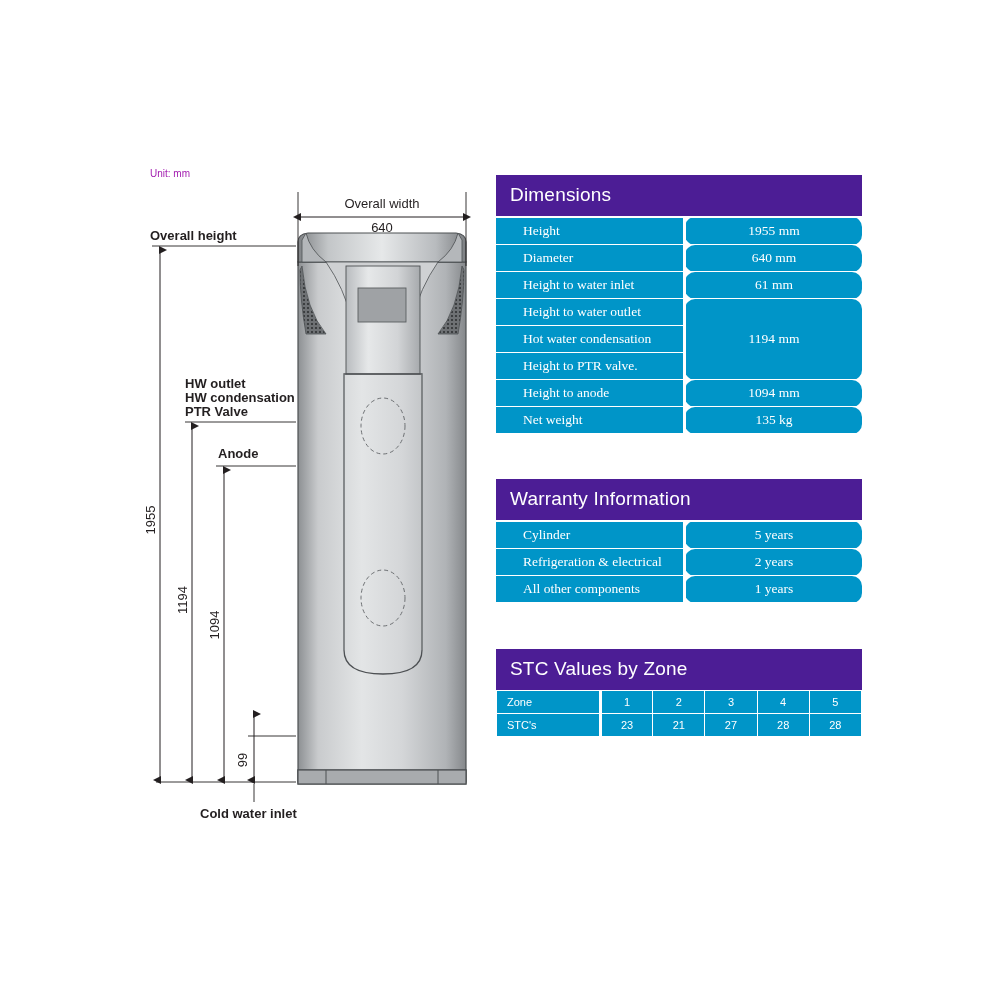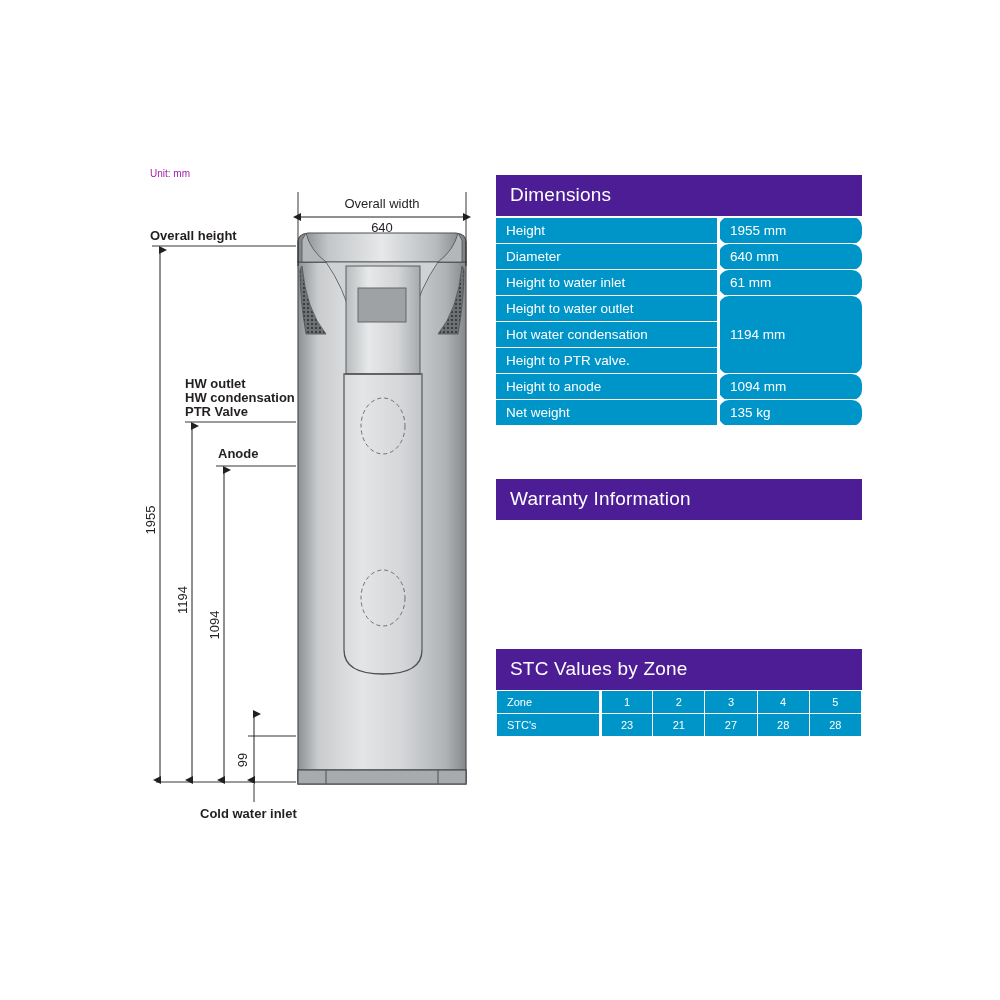--- a/index.html
+++ b/index.html
@@ -65,33 +65,34 @@
   }
   table.data {
     border-collapse: collapse;
     width: 100%;
     table-layout: fixed;
   }
   table.data td {
     background: #0095c8;
     color: #ffffff;
     font-size: 13.5px;
-    padding: 5px 10px;
+    padding: 5px 27px;
     border: 1px solid #ffffff;
     border-left: none;
     border-right: none;
     white-space: nowrap;
     overflow: hidden;
+    font-family: Liberation Serif, serif;
   }
   table.data td.label {
     text-align: left;
     border-right: 3px solid #ffffff;
   }
   table.data td.value {
-    text-align: left;
+    text-align: center;
     width: 122px;
     border-radius: 10px;
   }
   table.data tr td {
     border-top: 1px solid #ffffff;
   }
   table.data tr:first-child td {
     border-top: 2px solid #ffffff;
   }
 
@@ -277,20 +278,36 @@
     <tr>
       <td class="label">Net weight</td>
       <td class="value">135 kg</td>
     </tr>
   </tbody>
     </table>
 </div>
 
 <div class="panel" id="warranty-panel">
   <div class="panel-header">Warranty Information</div>
+  <table class="data">
+    <tbody>
+        <tr>
+      <td class="label">Cylinder</td>
+      <td class="value">5 years</td>
+    </tr>
+    <tr>
+      <td class="label">Refrigeration &amp; electrical</td>
+      <td class="value">2 years</td>
+    </tr>
+    <tr>
+      <td class="label">All other components</td>
+      <td class="value">1 years</td>
+    </tr>
+  </tbody>
+    </table>
 </div>
 
 <div class="panel" id="stc-panel">
   <div class="panel-header">STC Values by Zone</div>
   <table class="stc">
     <tbody>
         <tr>
       <td class="rowhdr">Zone</td>
       <td>1</td>
       <td>2</td>

